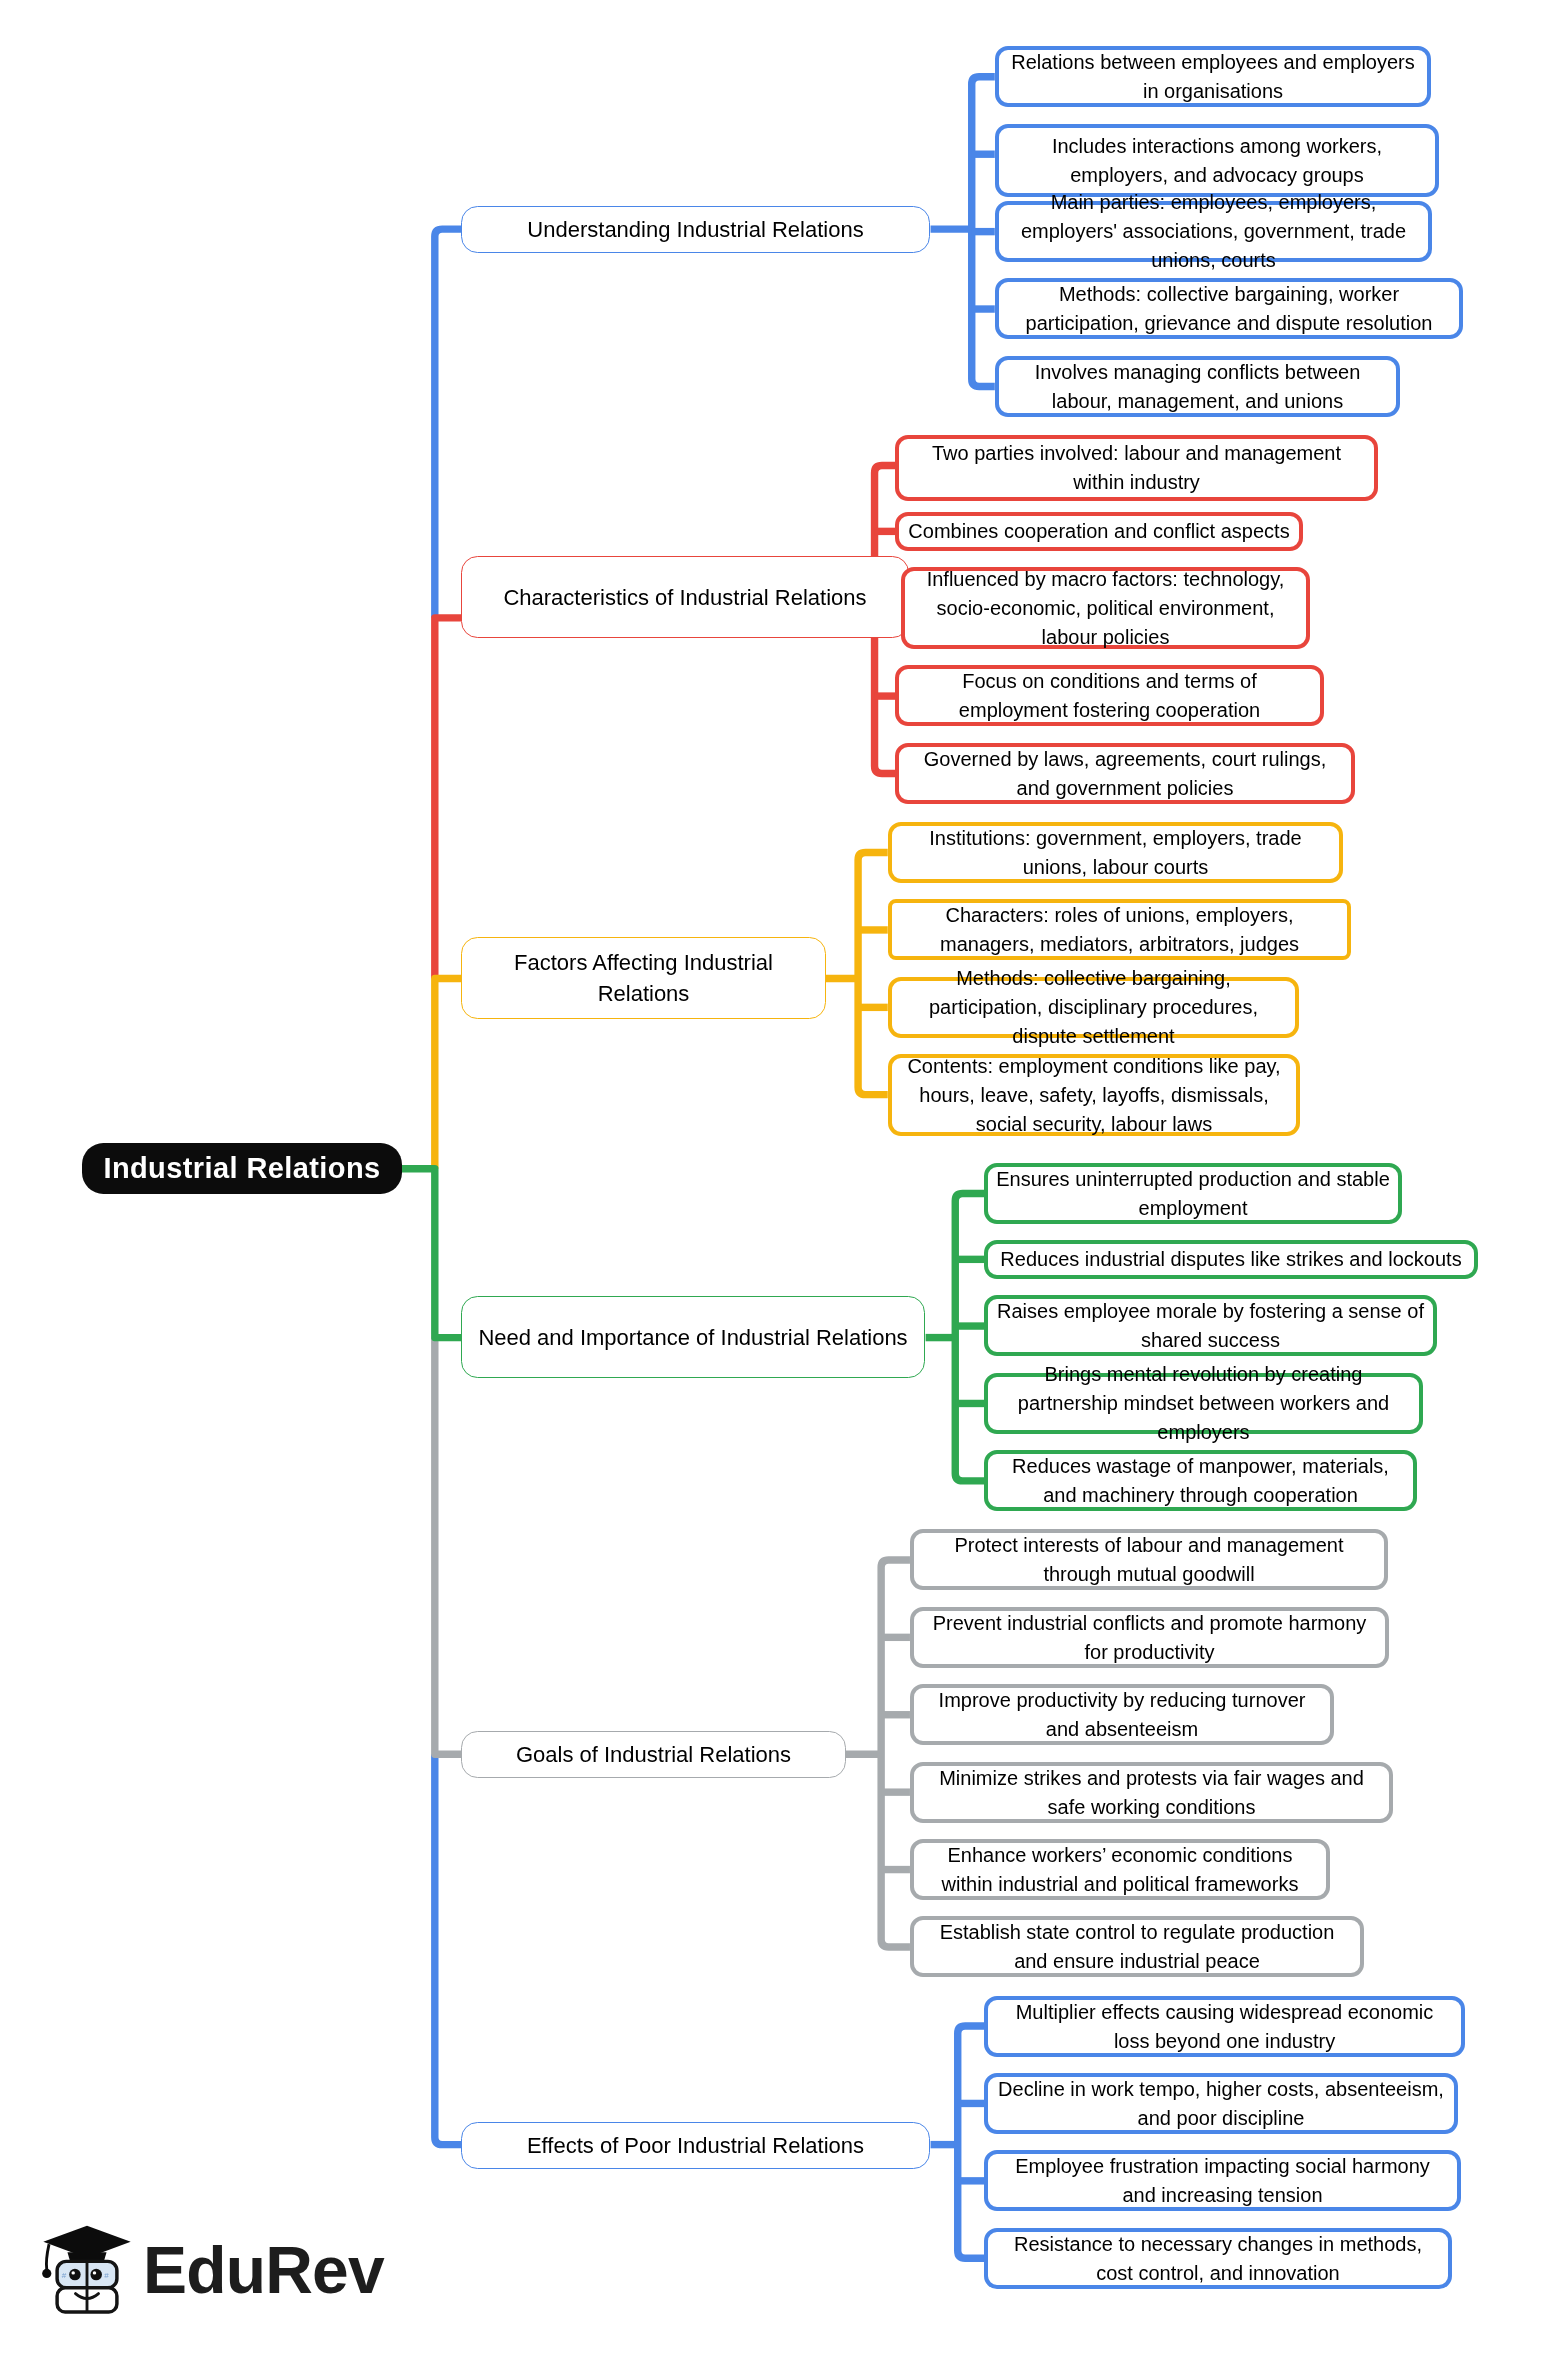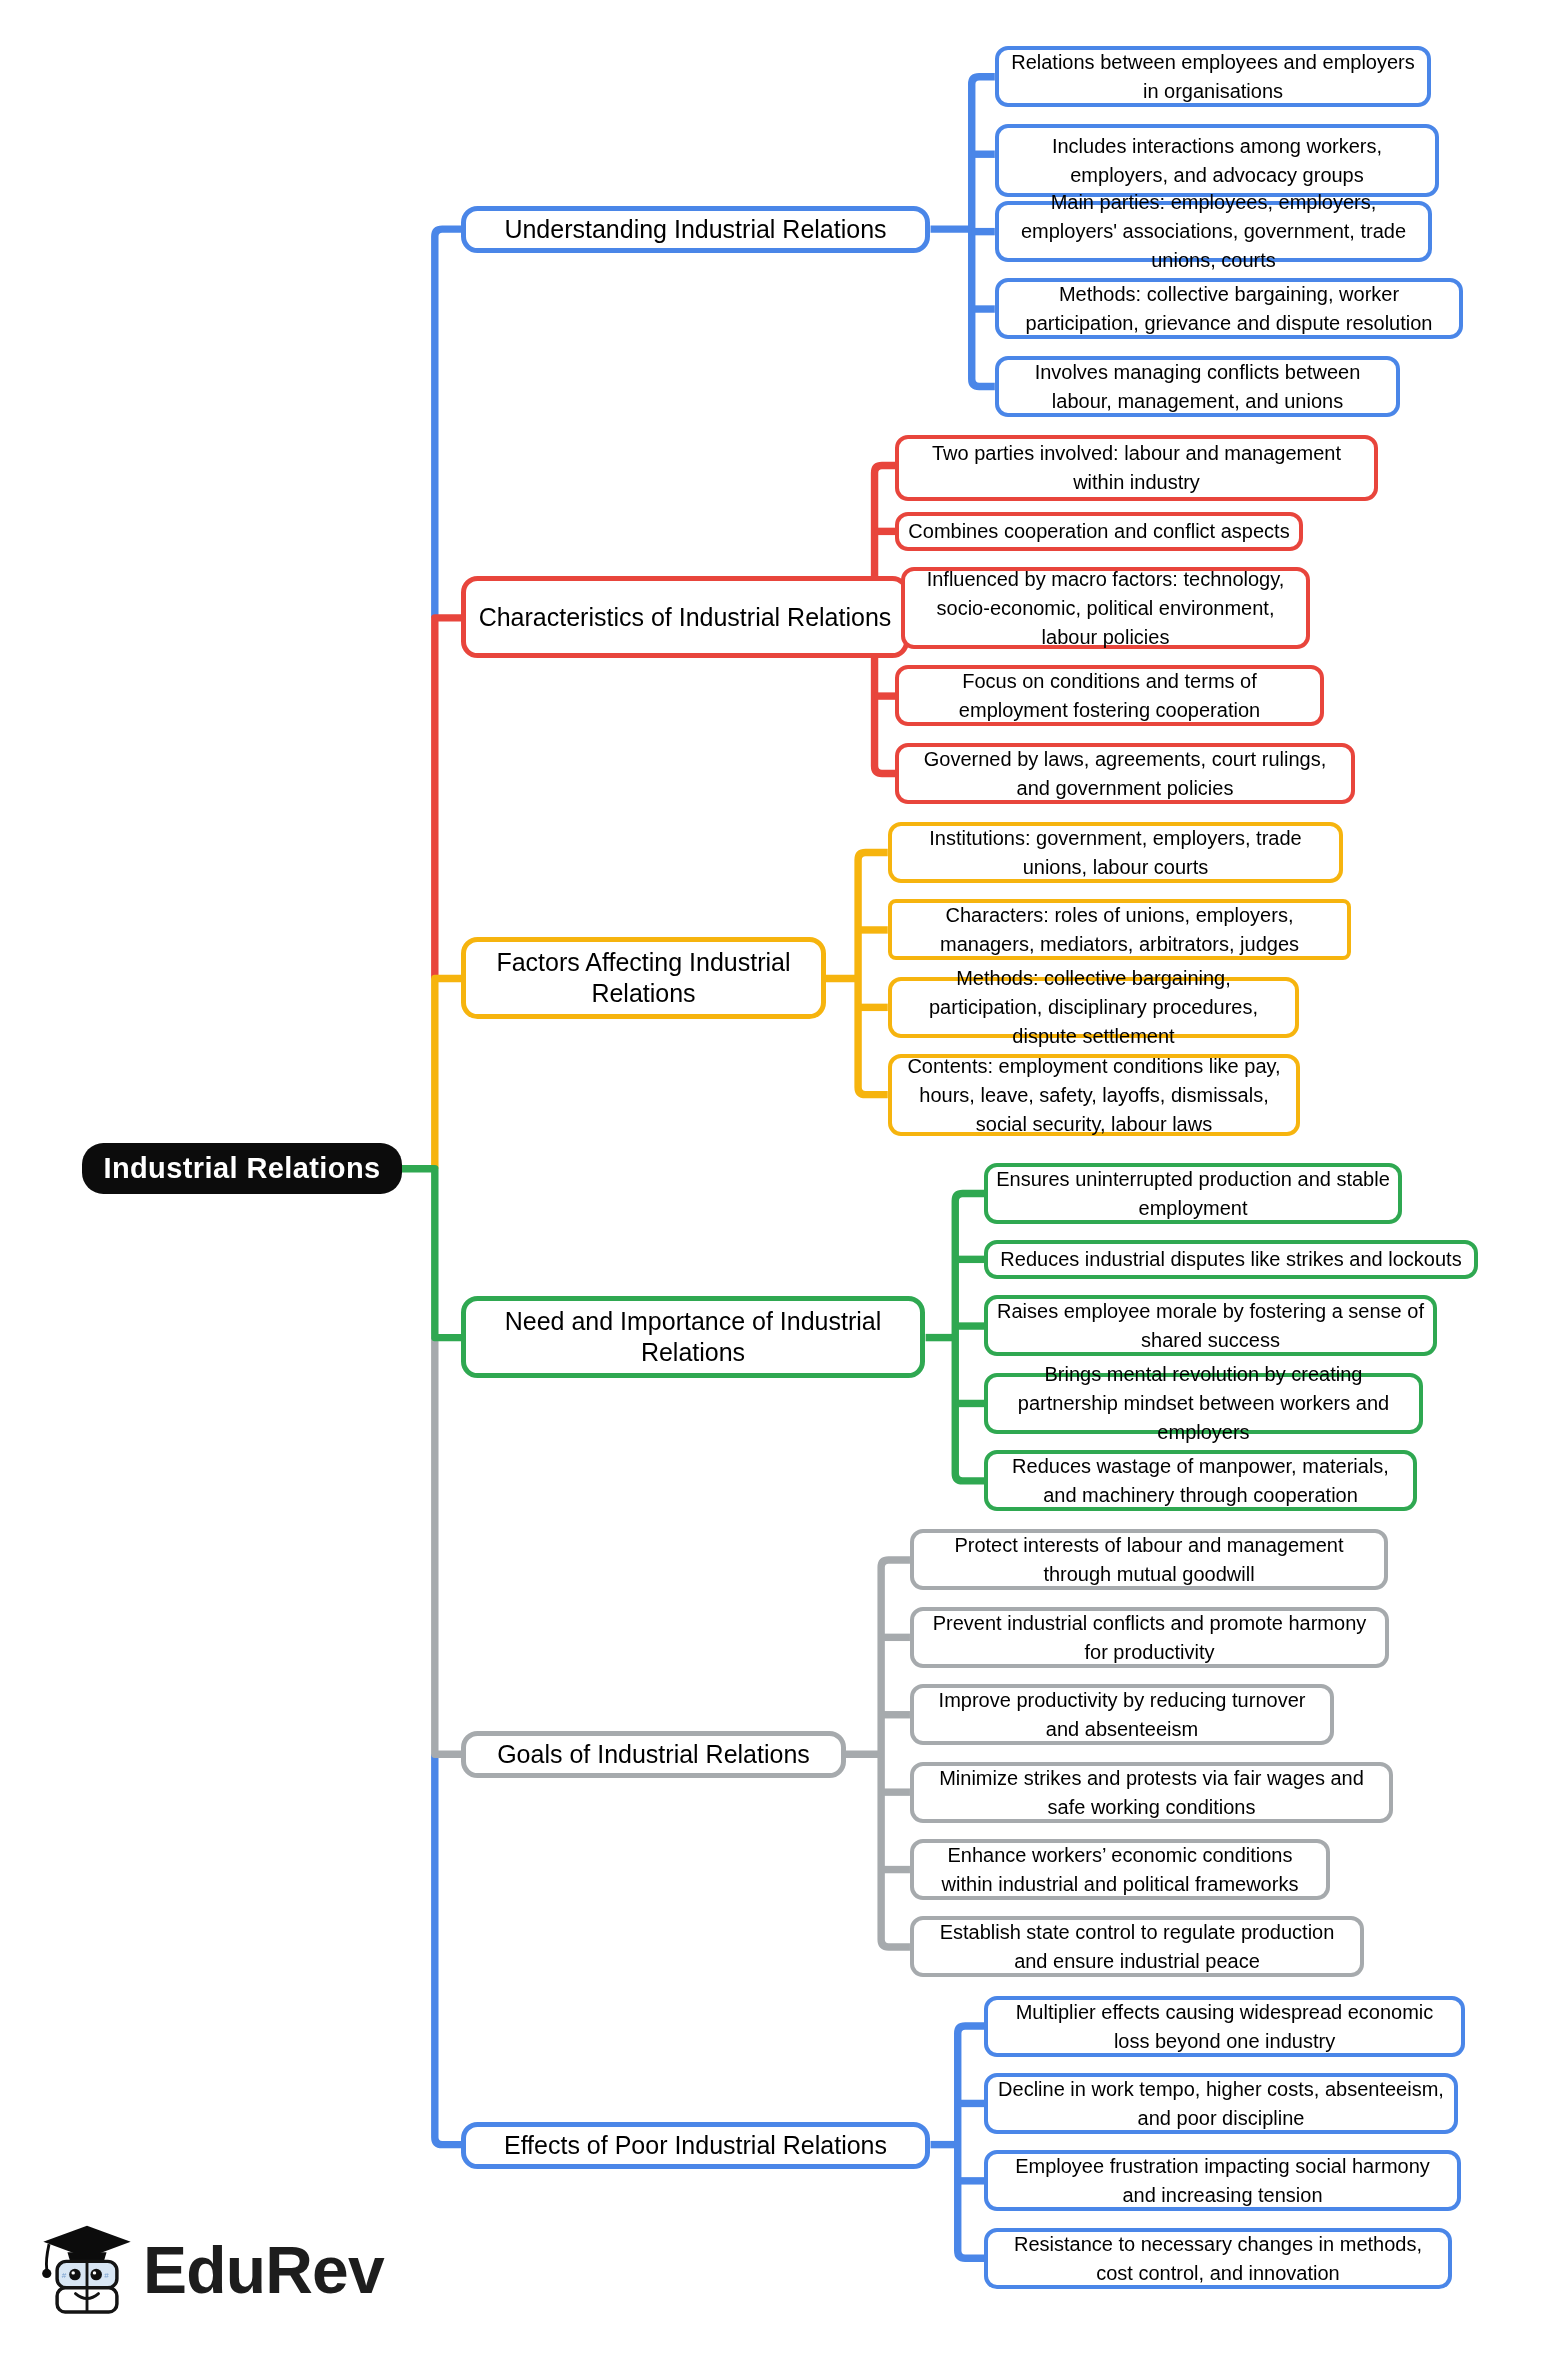--- a/index.html
+++ b/index.html
@@ -6,21 +6,21 @@
   .canvas{
     position:relative;width:1563px;height:2354px;background:#ffffff;overflow:hidden;
     font-family:"Liberation Sans",sans-serif;
   }
   .connectors{position:absolute;left:0;top:0;width:1563px;height:2354px;}
   .node{
     position:absolute;display:flex;align-items:center;justify-content:center;
     text-align:center;background:#ffffff;box-sizing:border-box;color:#000;
   }
   .child{border:4.1px solid #000;border-radius:13px;font-size:20px;line-height:29px;padding:3.3px 8.2px;}
-  .header{border:5px solid #c2410c;border-radius:16.5px;font-size:25px;line-height:31px;padding:3.3px 5px;}
+  .header{border:1px solid #c2410c;border-radius:16.5px;font-size:22px;line-height:31px;padding:3.3px 5px;}
   .center-node{
     background:#0c0c0c;color:#ffffff;border-radius:21.4px;
     font-size:29px;font-weight:bold;letter-spacing:0.4px;
   }
   .blue{border-color:#4a86e8;}
   .red{border-color:#e8453c;}
   .yellow{border-color:#f6b40e;}
   .green{border-color:#2fa851;}
   .gray{border-color:#a6aaad;}
   .logo{position:absolute;left:41px;top:2220px;display:flex;align-items:center;}
@@ -86,21 +86,21 @@
 
   <div class="node center-node" style="left:82px;top:1143px;width:320px;height:51px;">Industrial Relations</div>
 
   <div class="node header blue" style="left:461px;top:206px;width:469px;height:47px;">Understanding Industrial Relations</div>
   <div class="node child blue" style="left:995px;top:46px;width:436px;height:61px;">Relations between employees and employers in organisations</div>
   <div class="node child blue" style="left:995px;top:124px;width:444px;height:73px;">Includes interactions among workers, employers, and advocacy groups</div>
   <div class="node child blue" style="left:995px;top:201px;width:437px;height:61px;">Main parties: employees, employers, employers' associations, government, trade unions, courts</div>
   <div class="node child blue" style="left:995px;top:278px;width:468px;height:61px;">Methods: collective bargaining, worker participation, grievance and dispute resolution</div>
   <div class="node child blue" style="left:995px;top:356px;width:405px;height:61px;">Involves managing conflicts between labour, management, and unions</div>
 
-  <div class="node header red" style="left:461px;top:576px;width:448px;height:82px;">Characteristics of Industrial Relations</div>
+  <div class="node header red" style="left:461px;top:556px;width:448px;height:82px;">Characteristics of Industrial Relations</div>
   <div class="node child red" style="left:895px;top:435px;width:483px;height:66px;">Two parties involved: labour and management within industry</div>
   <div class="node child red" style="left:895px;top:512px;width:408px;height:39px;">Combines cooperation and conflict aspects</div>
   <div class="node child red" style="left:901px;top:567px;width:409px;height:82px;">Influenced by macro factors: technology, socio-economic, political environment, labour policies</div>
   <div class="node child red" style="left:895px;top:665px;width:429px;height:61px;">Focus on conditions and terms of employment fostering cooperation</div>
   <div class="node child red" style="left:895px;top:743px;width:460px;height:61px;">Governed by laws, agreements, court rulings, and government policies</div>
 
   <div class="node header yellow" style="left:461px;top:937px;width:365px;height:82px;">Factors Affecting Industrial Relations</div>
   <div class="node child yellow" style="left:888px;top:822px;width:455px;height:61px;">Institutions: government, employers, trade unions, labour courts</div>
   <div class="node child yellow" style="left:888px;top:899px;width:463px;height:61px;border-radius:8px;">Characters: roles of unions, employers, managers, mediators, arbitrators, judges</div>
   <div class="node child yellow" style="left:888px;top:977px;width:411px;height:61px;">Methods: collective bargaining, participation, disciplinary procedures, dispute settlement</div>

